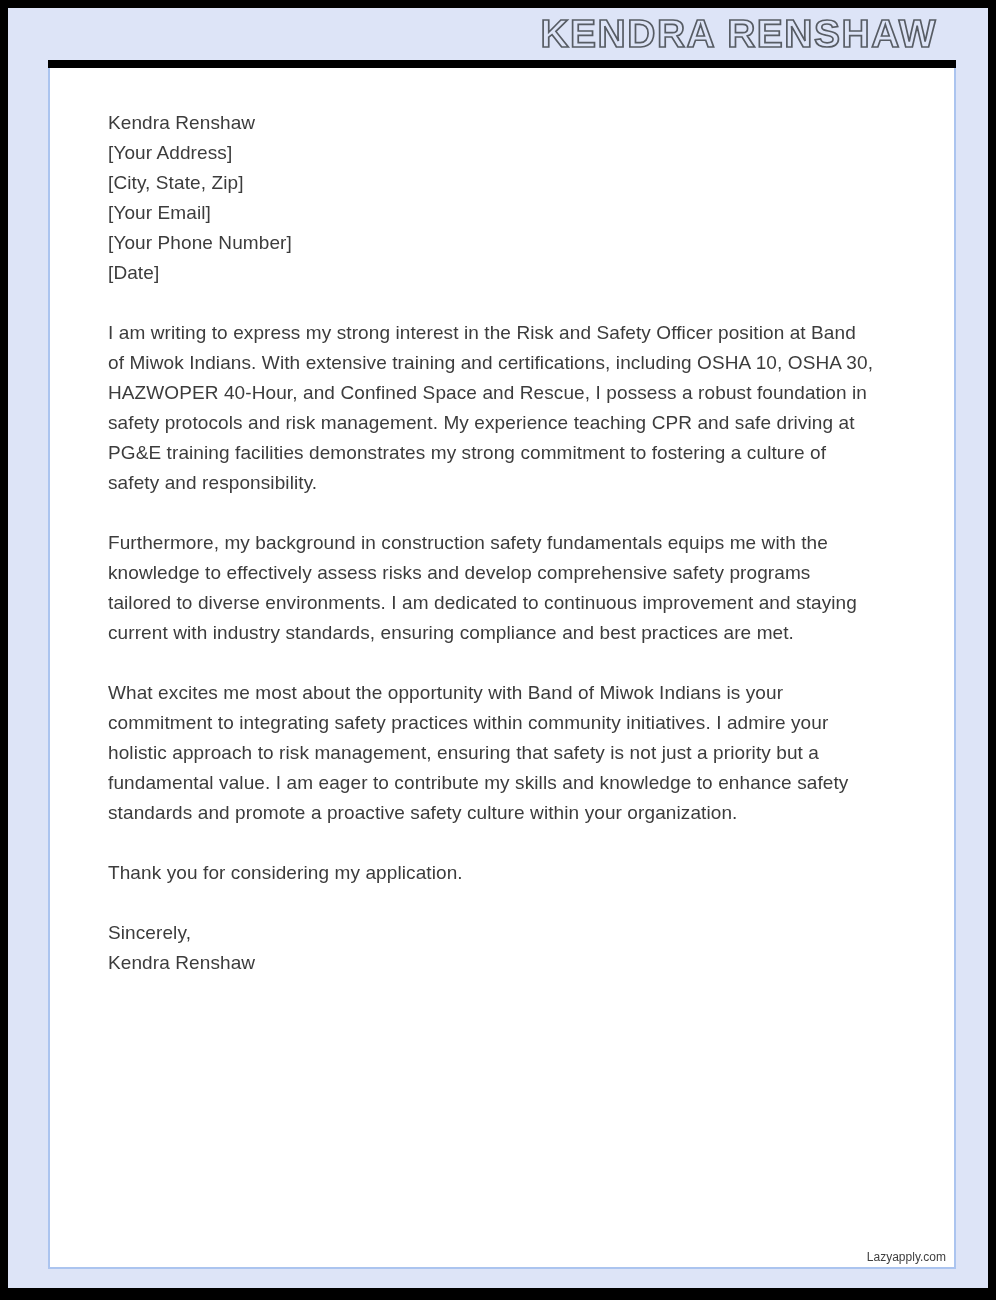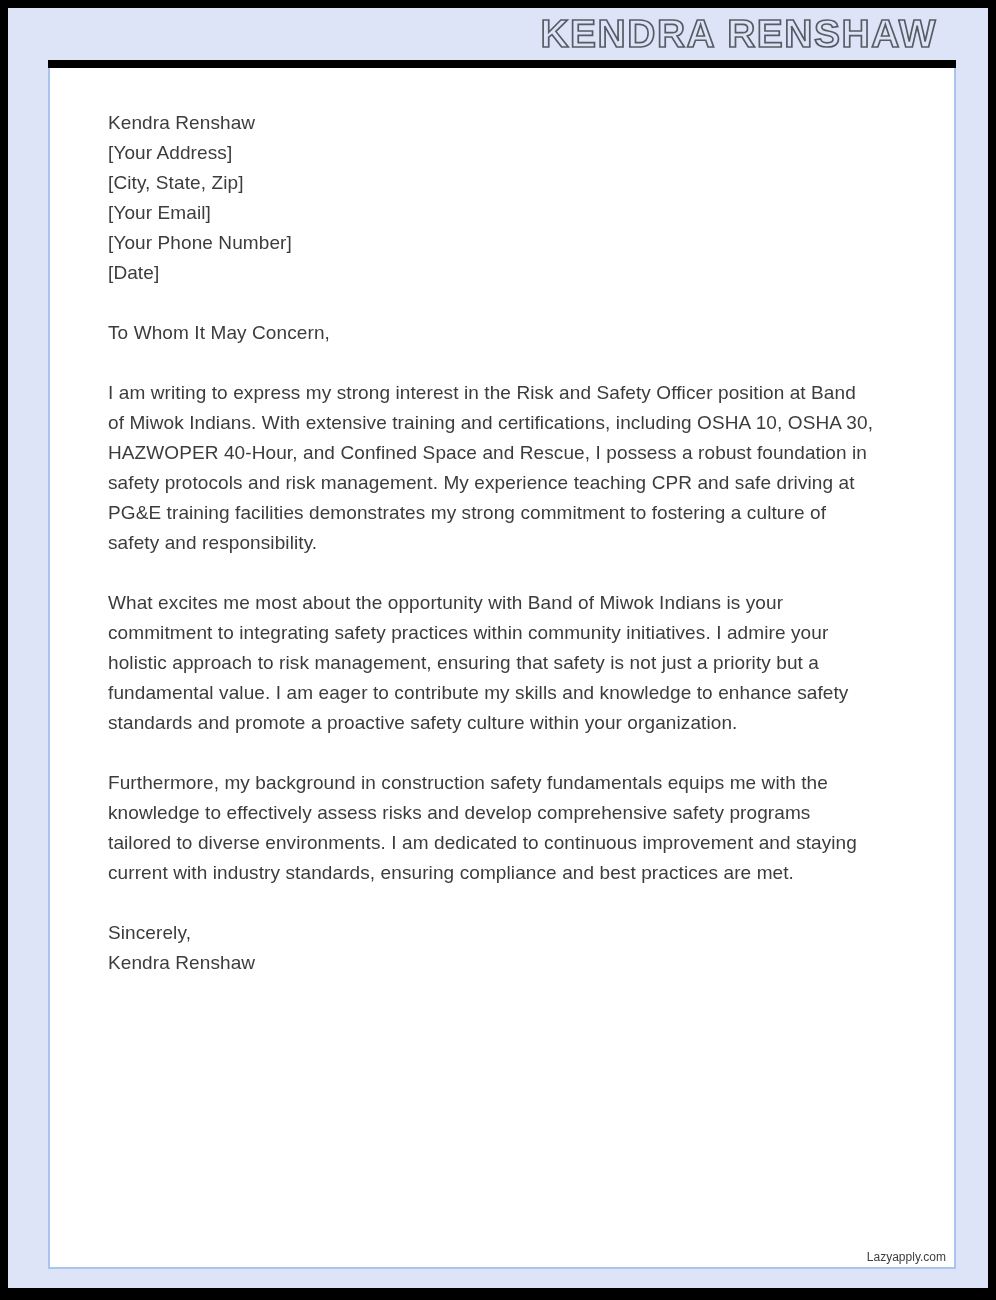--- a/index.html
+++ b/index.html
@@ -95,41 +95,41 @@
 
   <div class="sheet">
 
     <p class="block">Kendra Renshaw
 [Your Address]
 [City, State, Zip]
 [Your Email]
 [Your Phone Number]
 [Date]</p>
 
-    <p class="block">To Whom It May Concern,</p>
 
     <p class="block">I am writing to express my strong interest in the Risk and Safety Officer position at Band
 of Miwok Indians. With extensive training and certifications, including OSHA 10, OSHA 30,
 HAZWOPER 40-Hour, and Confined Space and Rescue, I possess a robust foundation in
 safety protocols and risk management. My experience teaching CPR and safe driving at
 PG&amp;E training facilities demonstrates my strong commitment to fostering a culture of
 safety and responsibility.</p>
 
+    <p class="block">Furthermore, my background in construction safety fundamentals equips me with the
+knowledge to effectively assess risks and develop comprehensive safety programs
+tailored to diverse environments. I am dedicated to continuous improvement and staying
+current with industry standards, ensuring compliance and best practices are met.</p>
+
     <p class="block">What excites me most about the opportunity with Band of Miwok Indians is your
 commitment to integrating safety practices within community initiatives. I admire your
 holistic approach to risk management, ensuring that safety is not just a priority but a
 fundamental value. I am eager to contribute my skills and knowledge to enhance safety
 standards and promote a proactive safety culture within your organization.</p>
 
-    <p class="block">Furthermore, my background in construction safety fundamentals equips me with the
-knowledge to effectively assess risks and develop comprehensive safety programs
-tailored to diverse environments. I am dedicated to continuous improvement and staying
-current with industry standards, ensuring compliance and best practices are met.</p>
 
-
+    <p class="block">Thank you for considering my application.</p>
 
     <p class="block signature">Sincerely,
 Kendra Renshaw</p>
 
 
     <div class="brand">Lazyapply.com</div>
   </div>
 
 </div>
 

